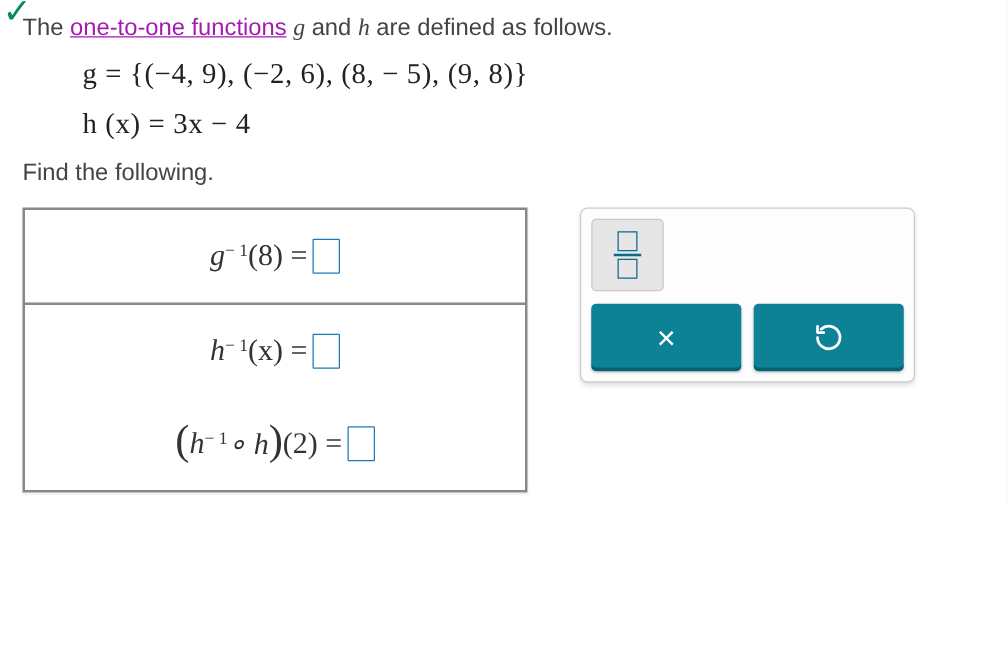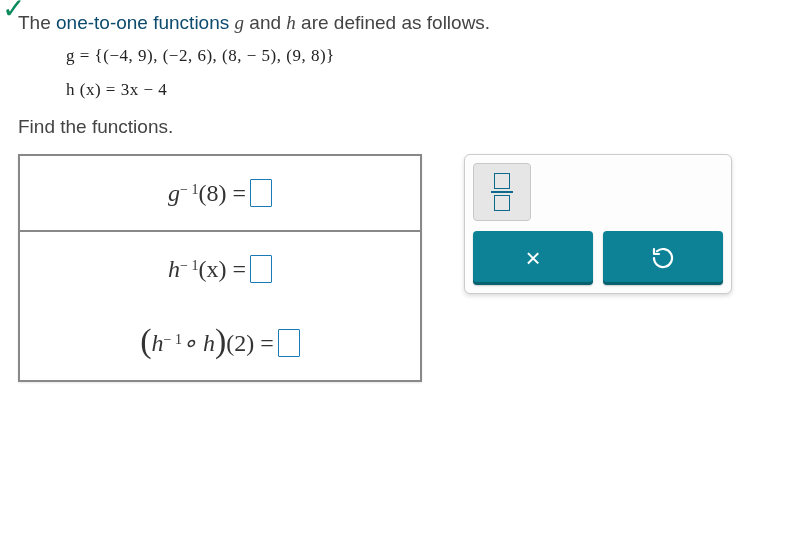--- a/index.html
+++ b/index.html
@@ -18,33 +18,34 @@
       width: 100%;
       height: 100%;
       box-sizing: border-box;
     }
     .intro-text {
       font-size: 19px;
       color: #444;
       margin-bottom: 12px;
     }
     .underline-link {
-      color: #0c4a6e;
+      text-decoration: underline;
+      color: #a21caf;
     }
     .math-italic {
       font-style: italic;
       font-family: 'Times New Roman', serif;
     }
     .def-block {
       margin-left: 48px;
       margin-bottom: 14px;
     }
     .math-line {
       font-family: 'Times New Roman', serif;
-      font-size: 17px;
+      font-size: 23px;
       color: #222;
       letter-spacing: 0.5px;
     }
     .find-text {
       font-size: 19px;
       color: #444;
       margin: 16px 0;
     }
     .layout {
       display: flex;
@@ -169,21 +170,21 @@
     <span>The </span><span class="underline-link">one-to-one functions</span><span> </span><span class="math-italic">g</span><span> and </span><span class="math-italic">h</span><span> are defined as follows.</span>
   </div>
 
   <div class="def-block">
     <div class="math-line">g = {(−4,  9),  (−2,  6),  (8,  − 5),  (9,  8)}</div>
   </div>
   <div class="def-block">
     <div class="math-line">h (x) = 3x − 4</div>
   </div>
 
-  <div class="find-text">Find the functions.</div>
+  <div class="find-text">Find the following.</div>
 
   <div class="layout">
     <div class="answer-table">
       <div class="answer-row">
         <span class="expr-wrap">
           <span class="math-italic">g</span>
             <span class="sup">− 1</span>
             <span>(8)  =  </span>
             <span class="answer-box"></span>
         </span>

